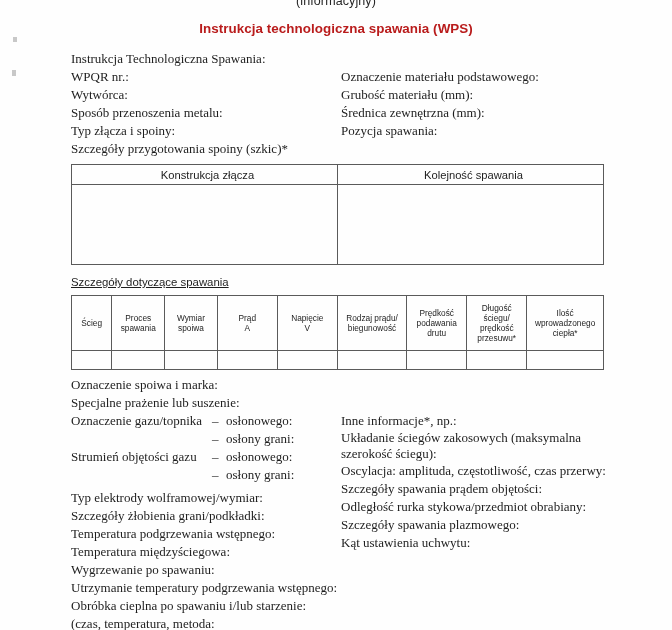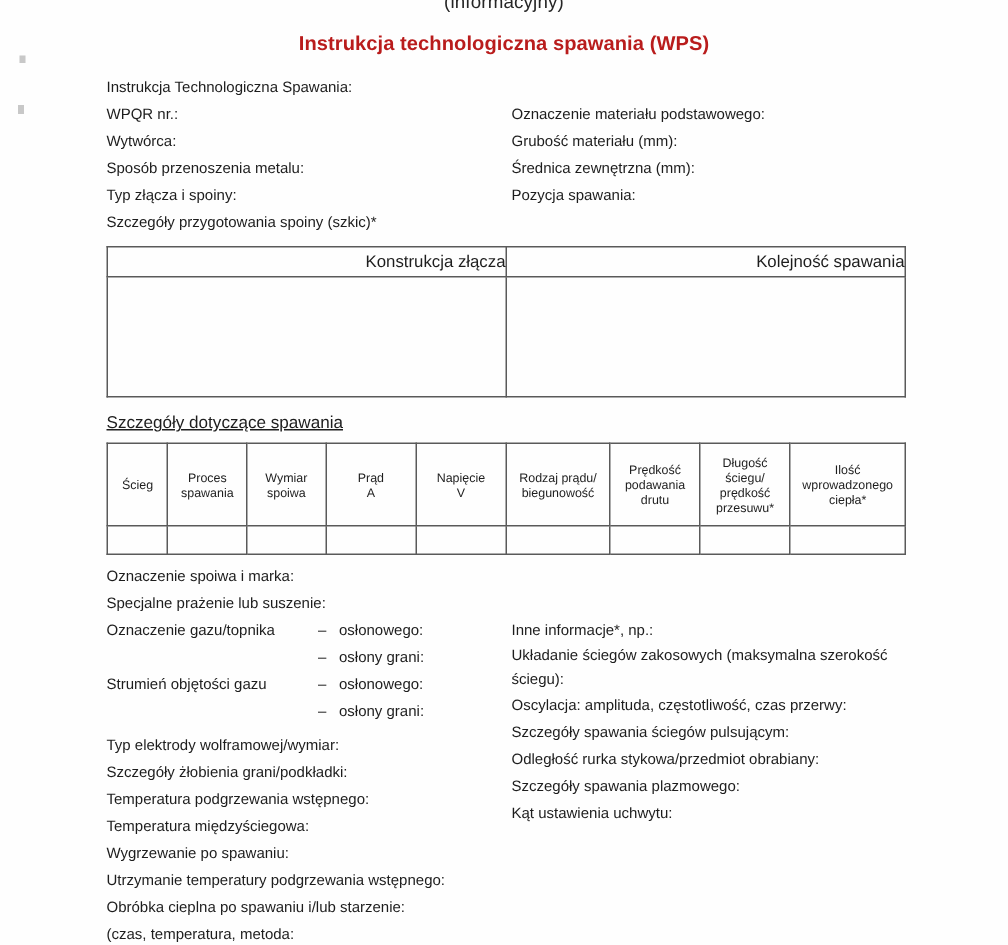--- a/index.html
+++ b/index.html
@@ -49,24 +49,25 @@
     text-align: center;
     font-size: 13.4px;
     font-weight: bold;
     color: #b91c1c;
     letter-spacing: .05px;
   }
 
   
   .field-list {
     position: absolute;
-    font-size: 10px;
+    font-size: 13px;
     line-height: 18px;
     color: #1d1d1d;
     white-space: nowrap;
+    font-family: Liberation Serif, serif;
   }
   .field-list .row { height: 18px; }
 
   #fields-upper-left  { top: 50px;  left: 71px; }
   #fields-upper-right { top: 68px;  left: 341px; }
 
   #fields-lower-left  { top: 376px; left: 71px; }
   #fields-lower-right { top: 412px; left: 341px; }
 
   .sub-row {
@@ -100,21 +101,21 @@
     vertical-align: middle;
   }
 
   
   #joint-table {
     top: 164px;
     left: 71px;
     width: 533px;
   }
   #joint-table th {
-    text-align: right;
+    text-align: center;
     font-size: 11.2px;
     height: 19px;
     padding: 0 0 0 6px;
   }
   #joint-table td.body-cell { height: 79px; }
 
   
   #params-table {
     top: 295px;
     left: 71px;
@@ -245,19 +246,19 @@
     <div class="row">Utrzymanie temperatury podgrzewania wstępnego:</div>
     <div class="row">Obróbka cieplna po spawaniu i/lub starzenie:</div>
     <div class="row">(czas, temperatura, metoda:</div>
 
   </div>
 
   <div class="field-list" id="fields-lower-right">
     <div class="row">Inne informacje*, np.:</div>
     <div class="wrap-row">Układanie ściegów zakosowych (maksymalna szerokość ściegu):</div>
     <div class="row">Oscylacja: amplituda, częstotliwość, czas przerwy:</div>
-    <div class="row">Szczegóły spawania ściegów pulsującym:</div>
+    <div class="row">Szczegóły spawania prądem objętości:</div>
     <div class="row">Odległość rurka stykowa/przedmiot obrabiany:</div>
     <div class="row">Szczegóły spawania plazmowego:</div>
     <div class="row">Kąt ustawienia uchwytu:</div>
   </div>
 
 </div>
 
 </body></html>

